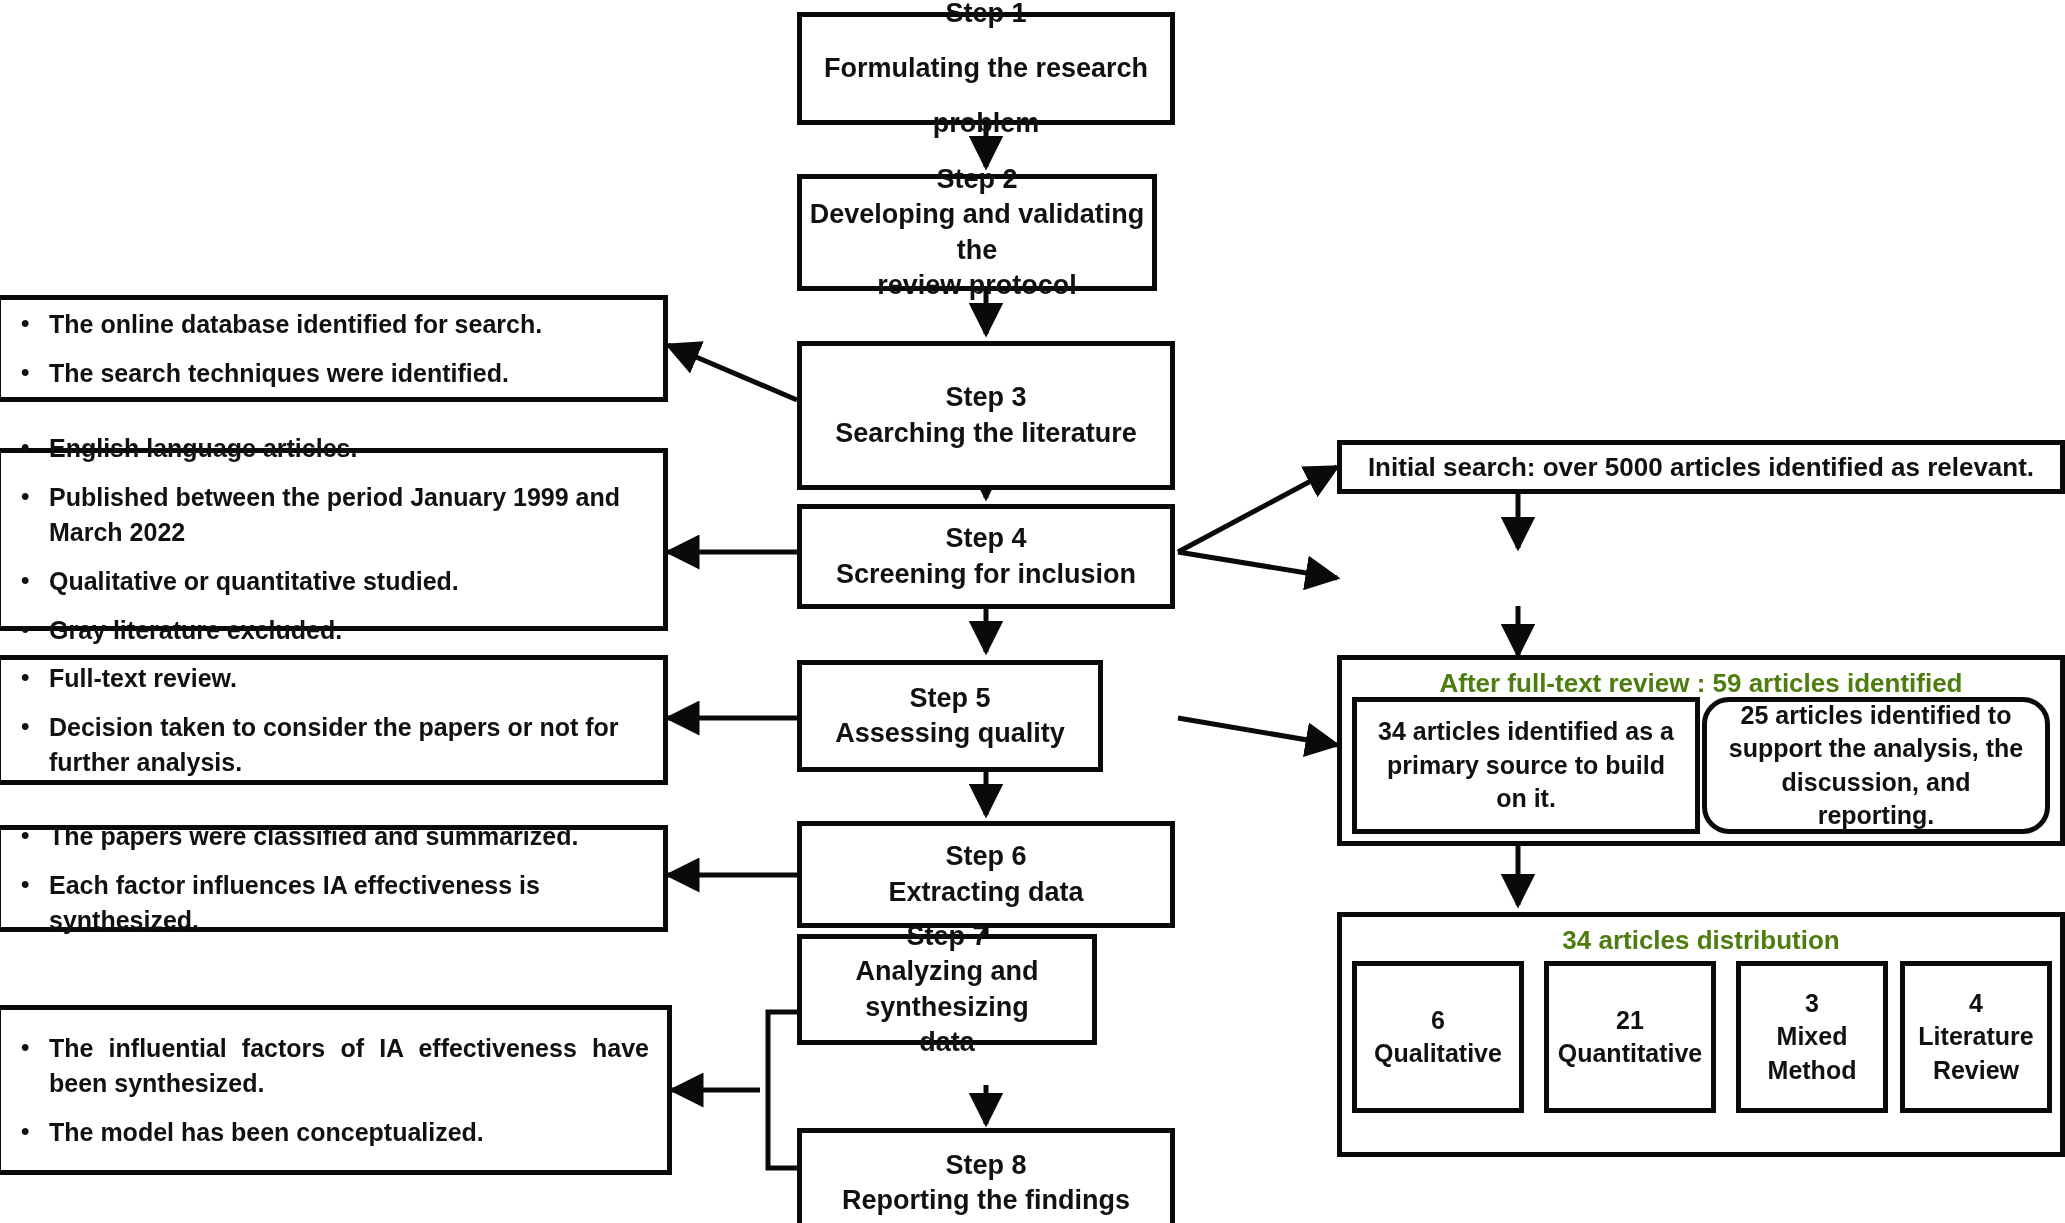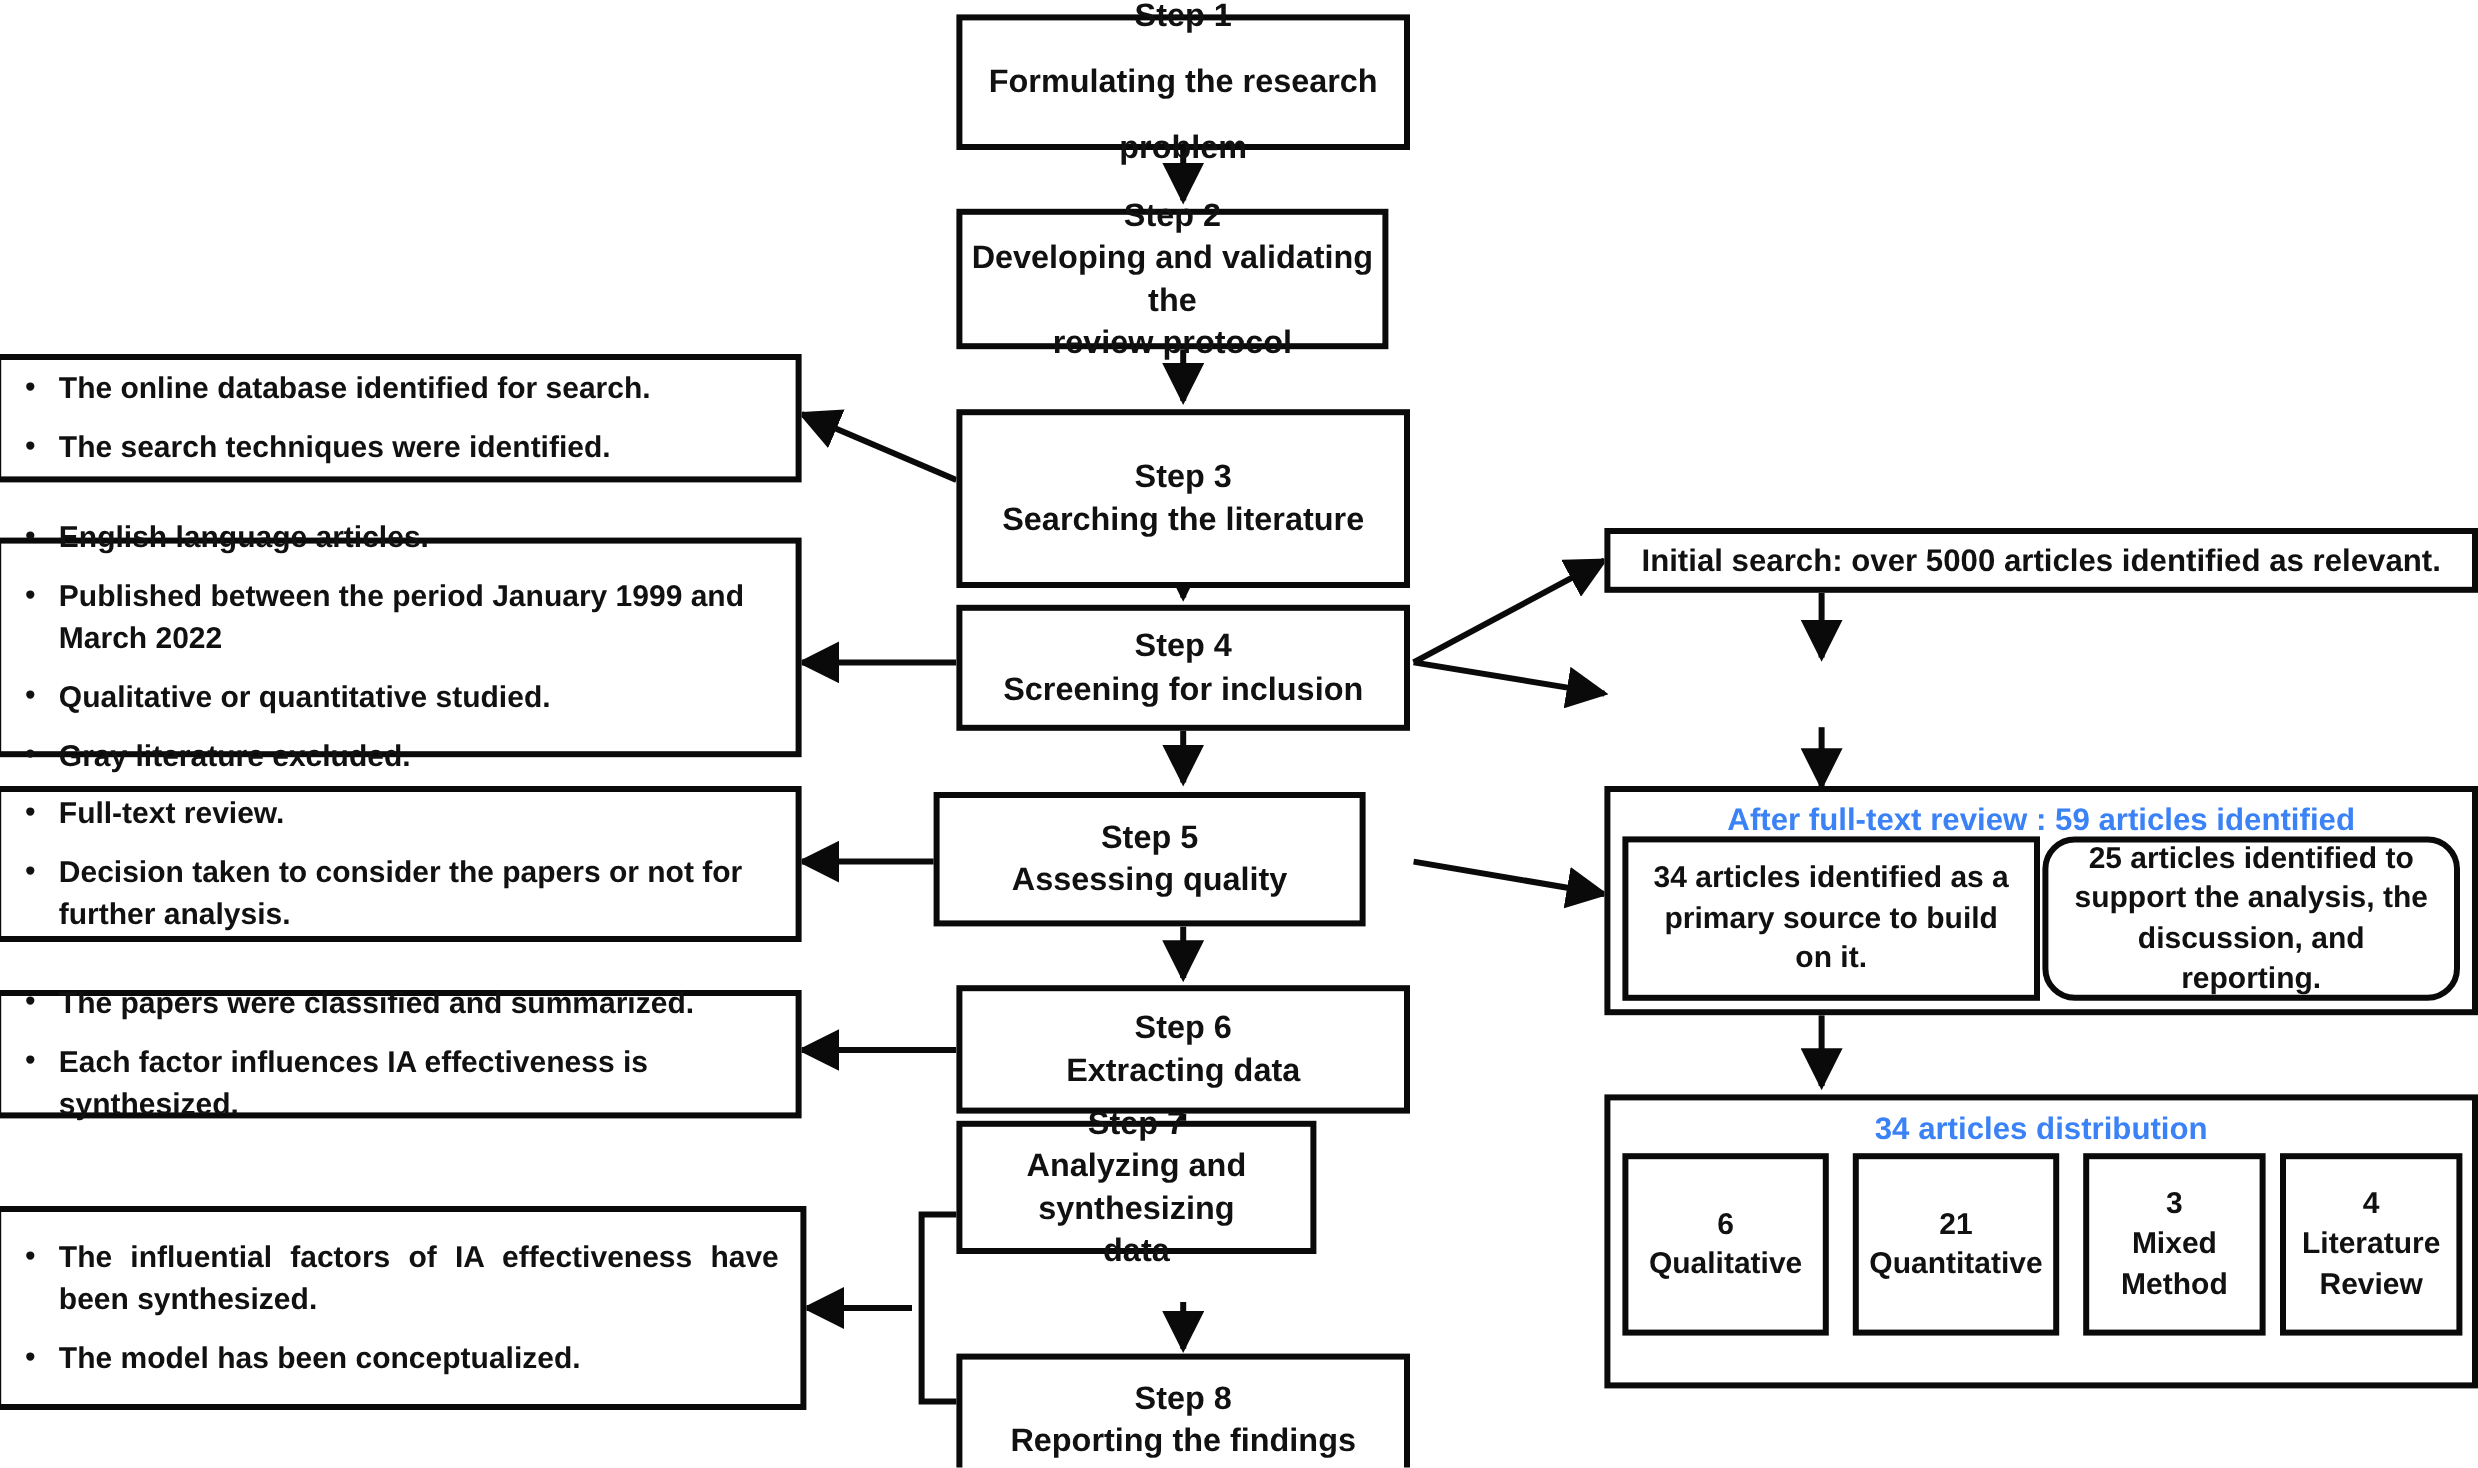--- a/index.html
+++ b/index.html
@@ -73,21 +73,21 @@
   }
   .group{
     position:absolute;
     box-sizing:border-box;
     border:5px solid #0a0a0a;
     background:#ffffff;
     z-index:4;
   }
   .group-title{
     position:absolute;left:0;right:0;top:8px;
-    text-align:center;font-size:26px;font-weight:bold;color:#3b82f6;
+    text-align:center;font-size:26px;font-weight:bold;color:#4d7c0f;
   }
   .sub{
     position:absolute;
     box-sizing:border-box;
     border:5px solid #0a0a0a;
     background:#ffffff;
     display:flex;align-items:center;justify-content:center;
     text-align:center;font-size:25px;font-weight:bold;color:#111111;
     line-height:1.34;
     z-index:6;
@@ -163,21 +163,21 @@
   <div class="box step" style="left:797px;top:341px;width:378px;height:149px;">
     <span class="ln">Step 3</span>
     <span class="ln">Searching the literature</span>
   </div>
 
   <div class="box step" style="left:797px;top:504px;width:378px;height:105px;">
     <span class="ln">Step 4</span>
     <span class="ln">Screening for inclusion</span>
   </div>
 
-  <div class="box step" style="left:778px;top:660px;width:360px;height:112px;">
+  <div class="box step" style="left:797px;top:660px;width:306px;height:112px;">
     <span class="ln">Step 5</span>
     <span class="ln">Assessing quality</span>
   </div>
 
   <div class="box step" style="left:797px;top:821px;width:378px;height:107px;">
     <span class="ln">Step 6</span>
     <span class="ln">Extracting data</span>
   </div>
 
   <div class="box step" style="left:797px;top:934px;width:300px;height:111px;">

